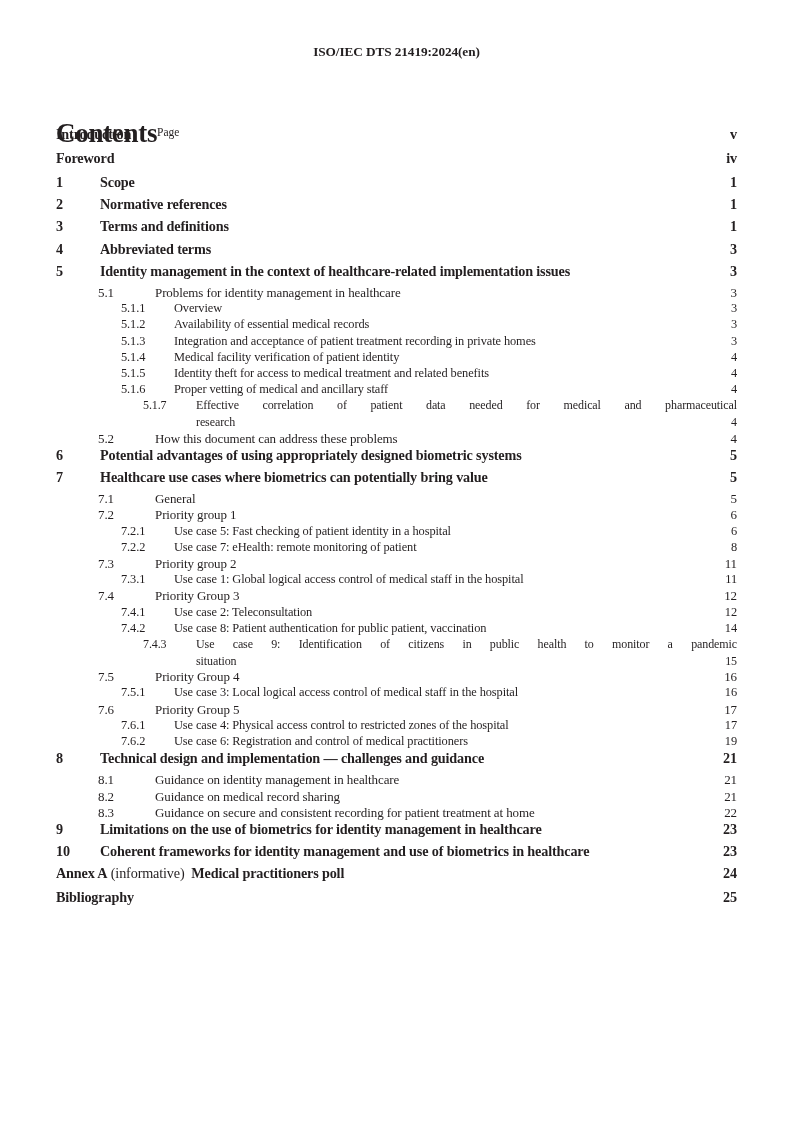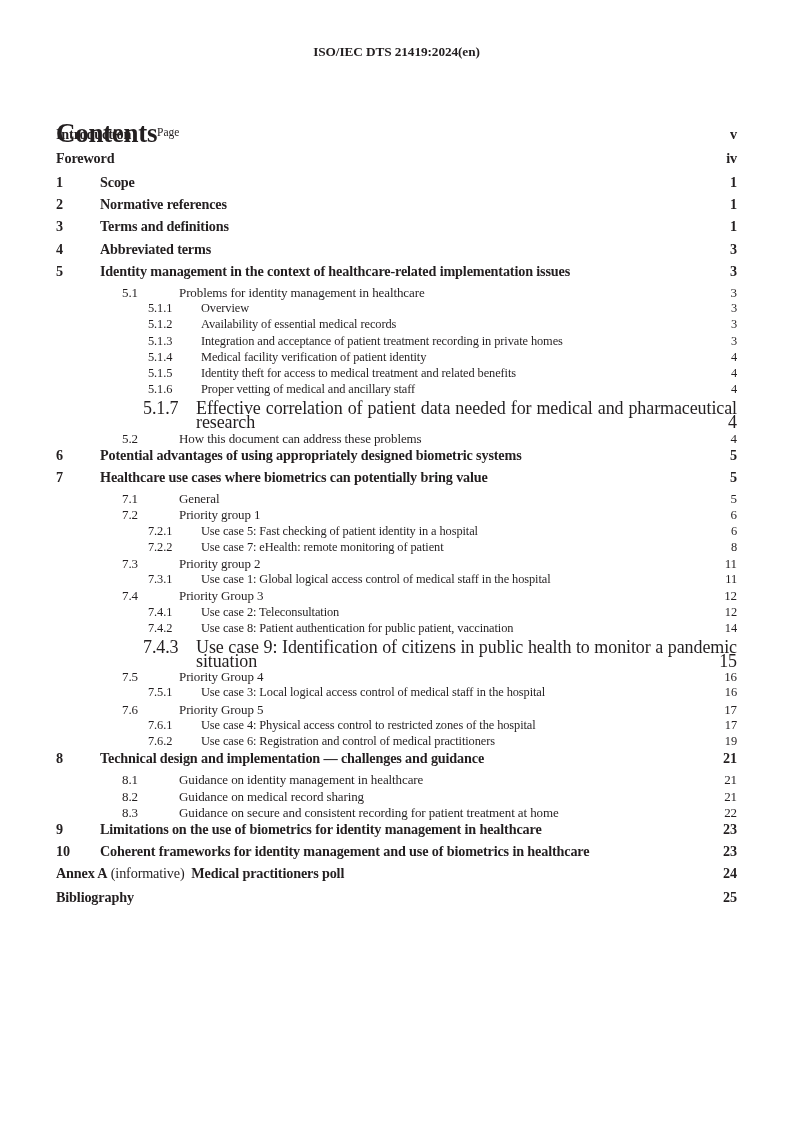--- a/index.html
+++ b/index.html
@@ -129,48 +129,48 @@
   .lv1 .num { width: 44px; }
   .lv1 .pg  { width: 22px; }
 
   
   .lv2 {
     font-size: 13px;
     font-weight: normal;
     height: 16.2px;
     letter-spacing: -0.1px;
   }
-  .lv2 .num { width: 57px; margin-left: 66px; }
+  .lv2 .num { width: 57px; margin-left: 42px; }
   .lv2 .pg  { width: 22px; }
 
   
   .lv3 {
     font-size: 12.4px;
     font-weight: normal;
     height: 16.2px;
     letter-spacing: -0.1px;
   }
-  .lv3 .num { width: 53px; margin-left: 92px; }
+  .lv3 .num { width: 53px; margin-left: 65px; }
   .lv3 .pg  { width: 22px; }
 
   
   .lv-annex {
     font-size: 14.2px;
     font-weight: bold;
     height: 24px;
     letter-spacing: -0.15px;
   }
   .lv-annex .pg { width: 22px; }
   .annex-inform {
     font-weight: normal;
   }
 
   
   .lv3-wrap {
-    font-size: 18px;
+    font-size: 12px;
     letter-spacing: -0.1px;
     margin-left: 87px;
     width: 594px;
   }
   .lv3-wrap .w-first {
     display: flex;
     align-items: baseline;
     height: 16.2px;
   }
   .lv3-wrap .w-first .num { width: 53px; }

